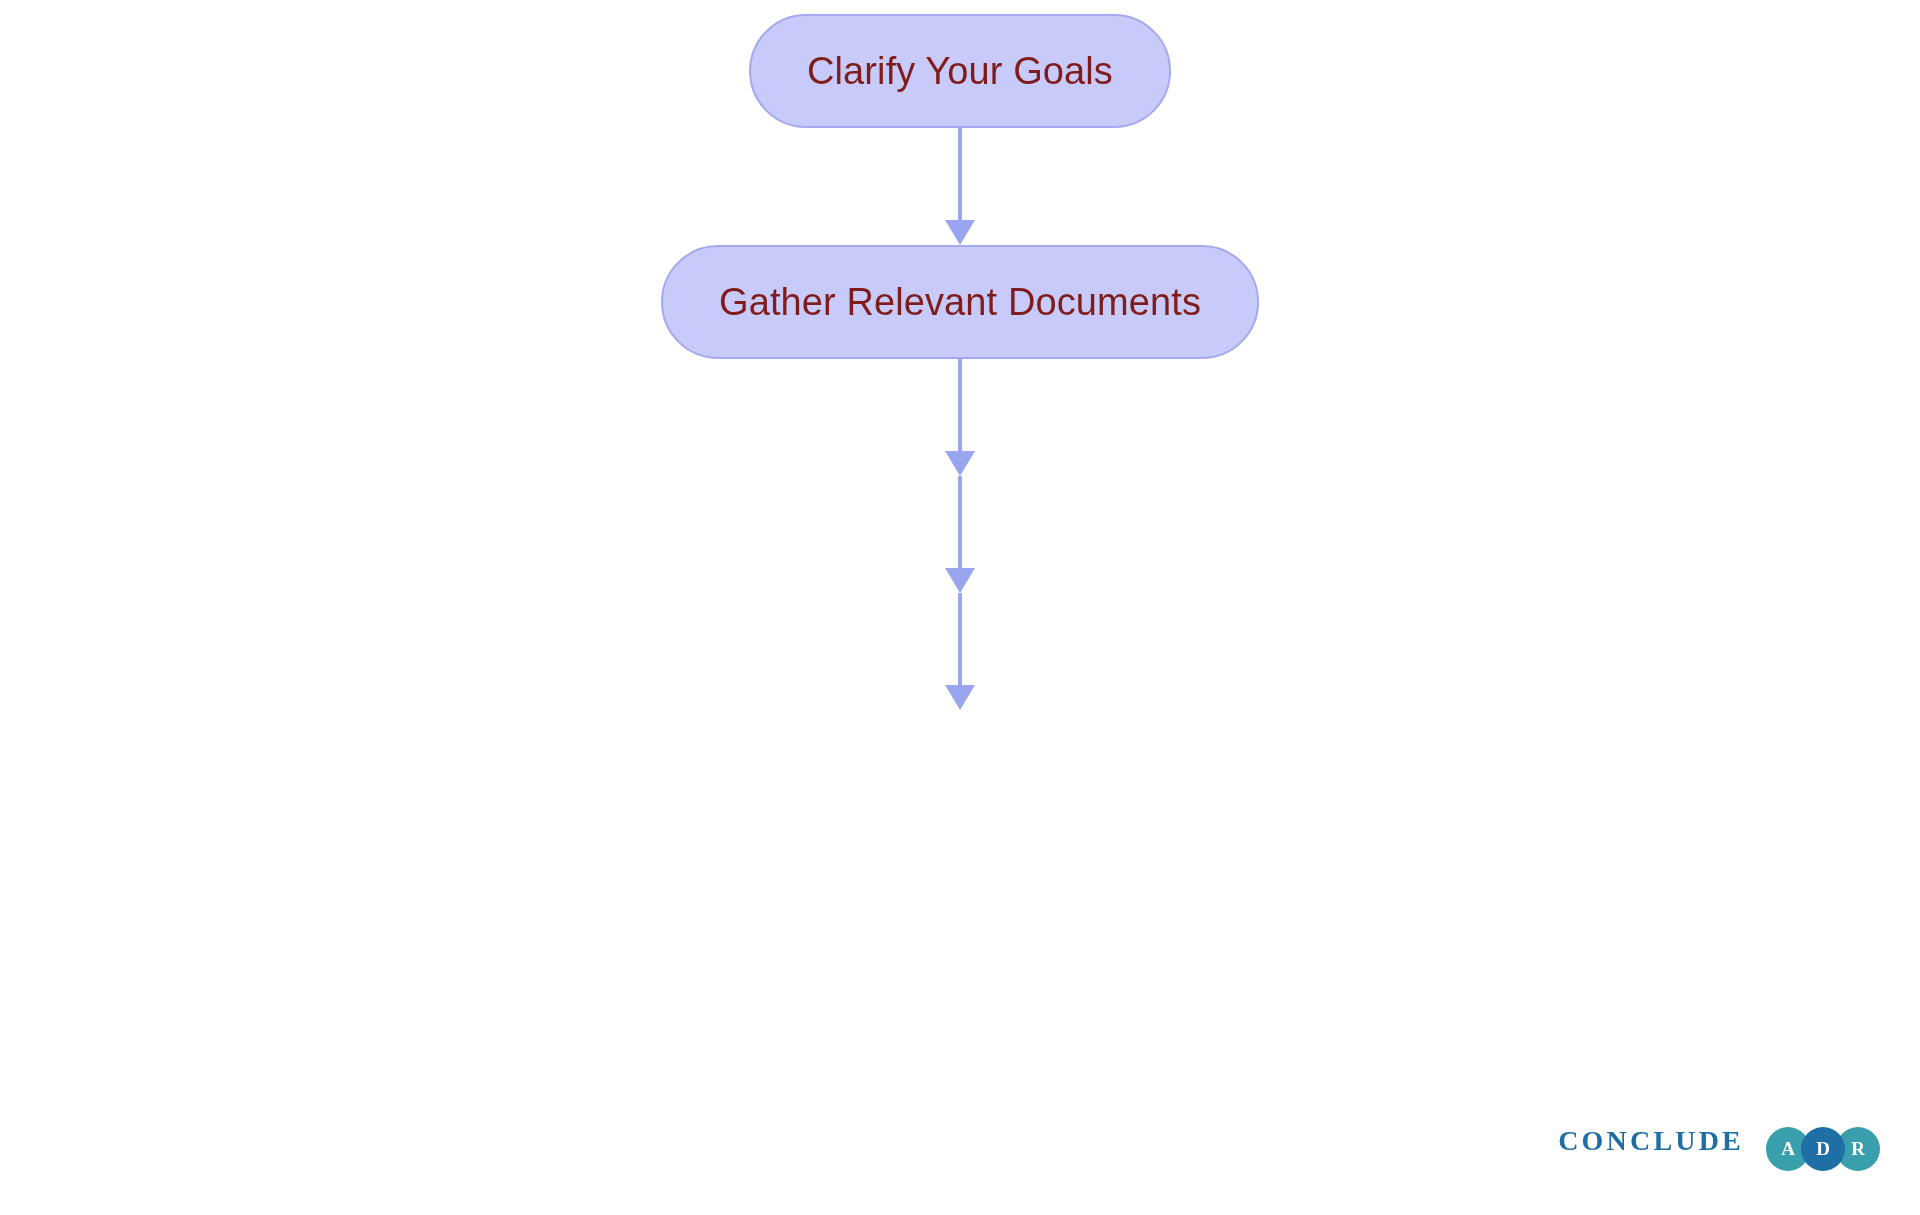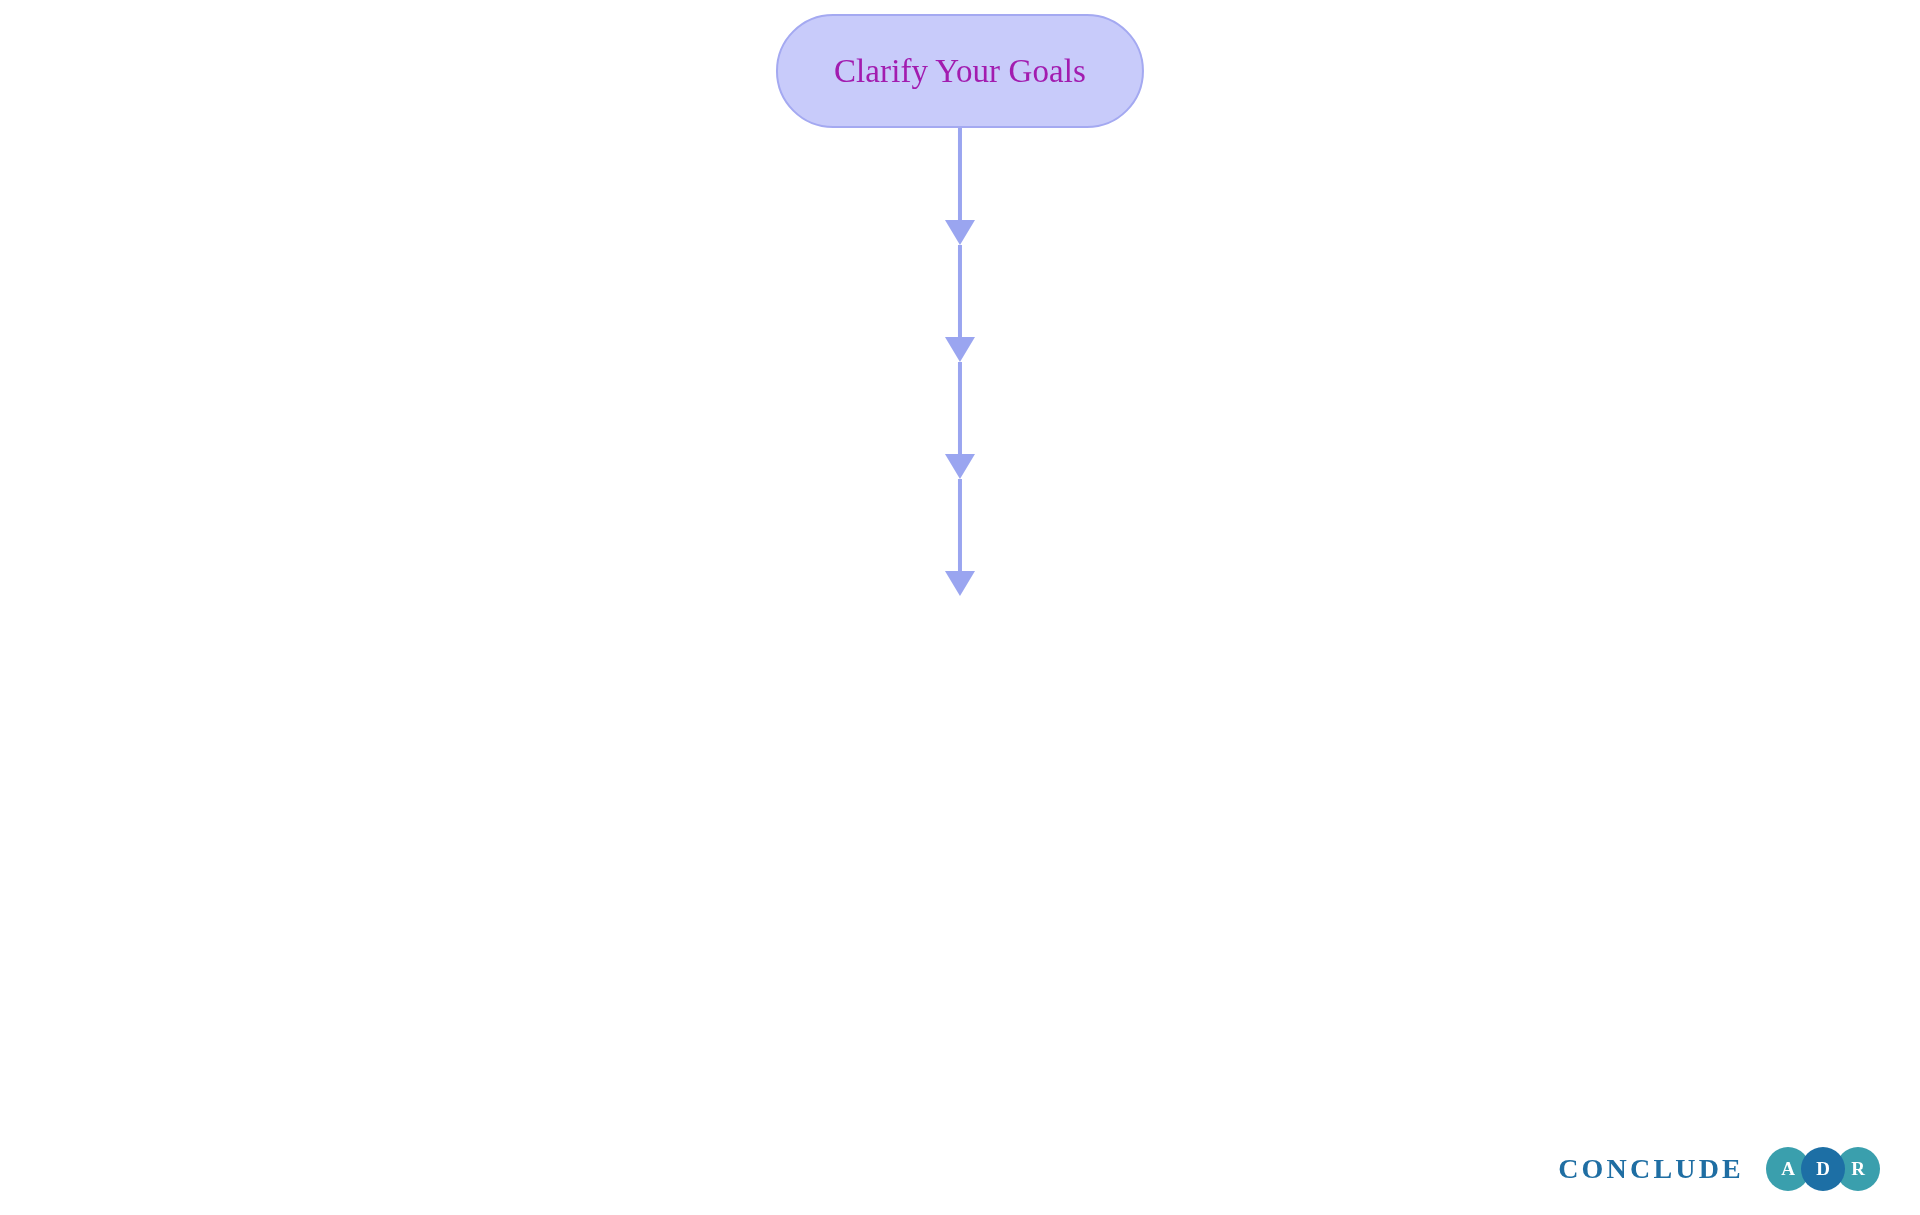--- a/index.html
+++ b/index.html
@@ -40,26 +40,25 @@
     height: 114px;
     box-sizing: border-box;
     display: flex;
     align-items: center;
     justify-content: center;
     padding: 0 56px;
     white-space: nowrap;
   }
 
   .node-label {
-    color: #a21caf;
-    font-size: 33px;
+    color: #7f1d1d;
+    font-size: 38px;
     font-weight: 400;
     letter-spacing: 0.1px;
     line-height: 1;
-    font-family: Liberation Serif, serif;
   }
 
   .connector {
     width: 40px;
     height: 117px;
     position: relative;
   }
   .connector .stem {
     position: absolute;
     left: 50%;
@@ -78,23 +77,23 @@
     height: 0;
     border-left: 15px solid transparent;
     border-right: 15px solid transparent;
     border-top: 25px solid #9aa5f0;
   }
 
   
   #brand {
     position: absolute;
     right: 40px;
-    bottom: 24px;
+    bottom: 44px;
     display: flex;
-    align-items: center;
+    align-items: flex-start;
     gap: 22px;
   }
   .brand-word {
     font-family: "Liberation Serif", "DejaVu Serif", serif;
     font-weight: 700;
     font-size: 28px;
     letter-spacing: 3.2px;
     color: #1f6ea3;
     line-height: 1;
   }
@@ -127,20 +126,23 @@
 
     <div class="node">
       <span class="node-label">Clarify Your Goals</span>
     </div>
 
     <div class="connector">
       <div class="stem"></div>
       <div class="head"></div>
     </div>
 
+    <div class="node">
+      <span class="node-label">Gather Relevant Documents</span>
+    </div>
 
     <div class="connector">
       <div class="stem"></div>
       <div class="head"></div>
     </div>
 
 
     <div class="connector">
       <div class="stem"></div>
       <div class="head"></div>

